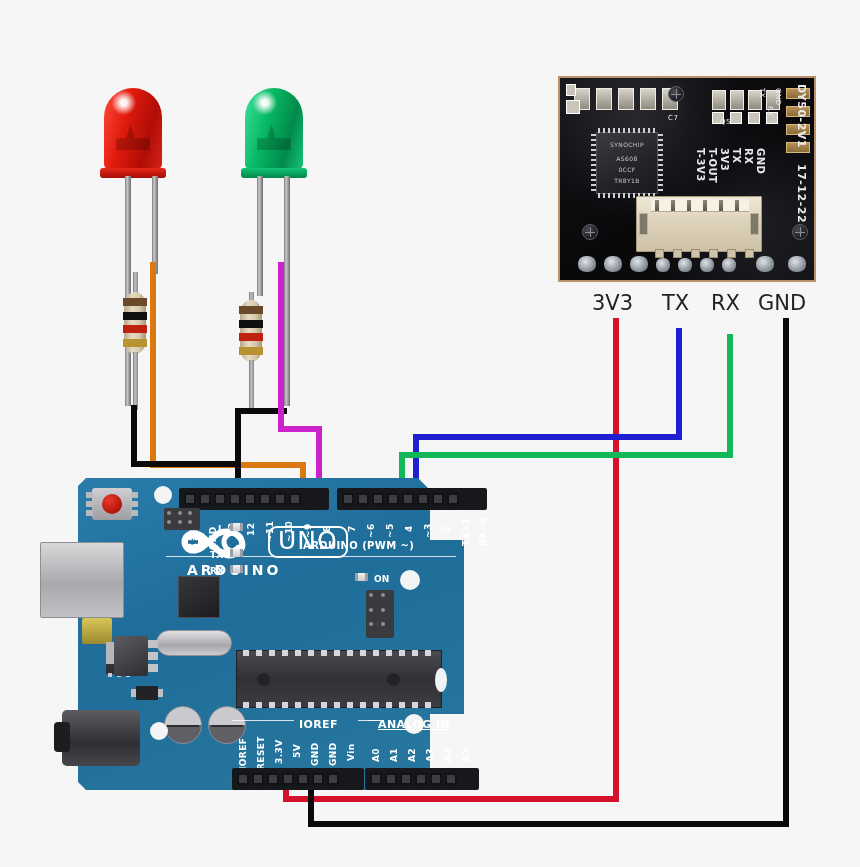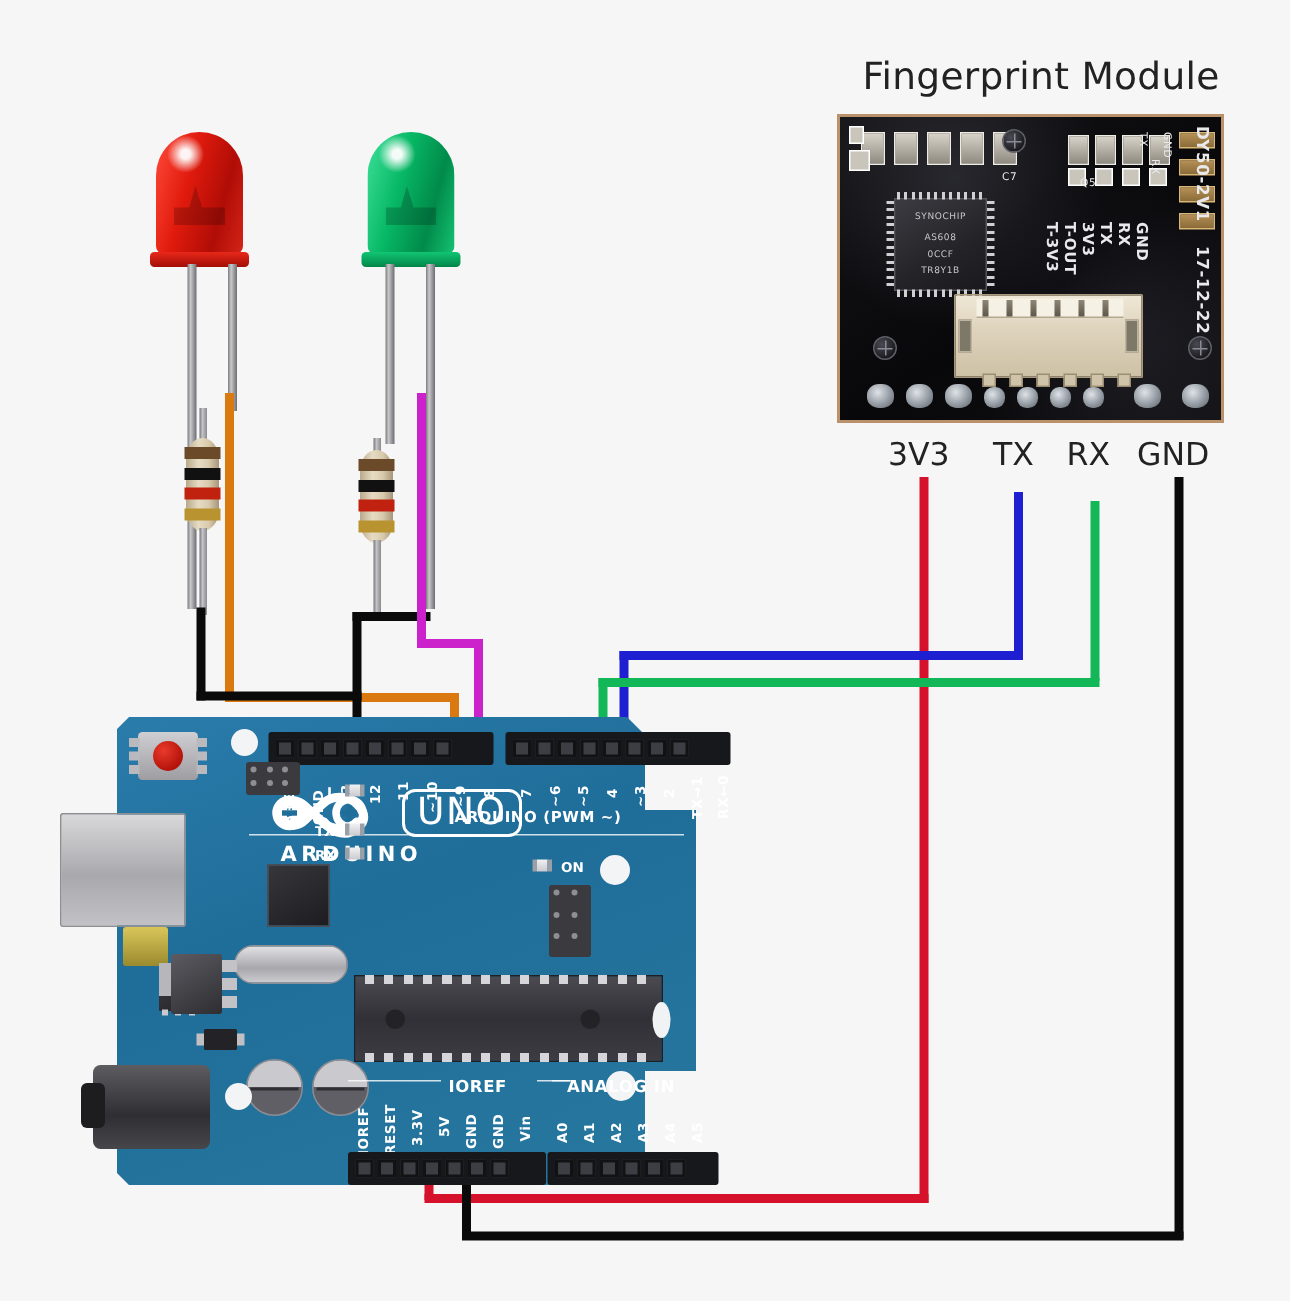--- a/index.html
+++ b/index.html
@@ -496,21 +496,20 @@
     position: absolute;
     border-radius: 50%;
     background: #f3f4f5;
   }
 </style>
 </head>
 <body>
 
 <div id="stage">
 
-  <div id="module-title">Fingerprint Module</div>
 
   <div id="fp-module">
     <div class="pcb-tex"></div>
 
     <div class="smd" style="left:14px;  top:10px; width:16px; height:22px;"></div>
     <div class="smd" style="left:36px;  top:10px; width:16px; height:22px;"></div>
     <div class="smd" style="left:58px;  top:10px; width:16px; height:22px;"></div>
     <div class="smd" style="left:80px;  top:10px; width:16px; height:22px;"></div>
     <div class="smd" style="left:102px; top:10px; width:16px; height:22px;"></div>
     <div class="smd-pad" style="left:6px; top:22px; width:14px; height:14px;"></div>
@@ -793,21 +792,21 @@
       <div class="sock"></div>
       <div class="sock"></div>
       <div class="sock"></div>
       <div class="sock"></div>
       <div class="sock"></div>
       <div class="sock"></div>
       <div class="sock"></div>
     </div>
 
     <div class="board-line" style="left:290px; top:242px; width:16px;"></div>
-    <div class="board-txt" style="left:300px; top:240px; font-size:11px;">ANALOG IN</div>
+    <div class="board-txt" style="left:300px; top:240px; font-size:11px;text-decoration:underline;">ANALOG IN</div>
 
     <div class="board-txt board-txt-rot" style="left:293px; top:284px;">A0</div>
     <div class="board-txt board-txt-rot" style="left:311px; top:284px;">A1</div>
     <div class="board-txt board-txt-rot" style="left:329px; top:284px;">A2</div>
     <div class="board-txt board-txt-rot" style="left:347px; top:284px;">A3</div>
     <div class="board-txt board-txt-rot" style="left:365px; top:284px;">A4</div>
     <div class="board-txt board-txt-rot" style="left:383px; top:284px;">A5</div>
 
     <div class="hdr" style="left:287px; top:290px; width:114px; height:22px;">
       <div class="sock"></div>

